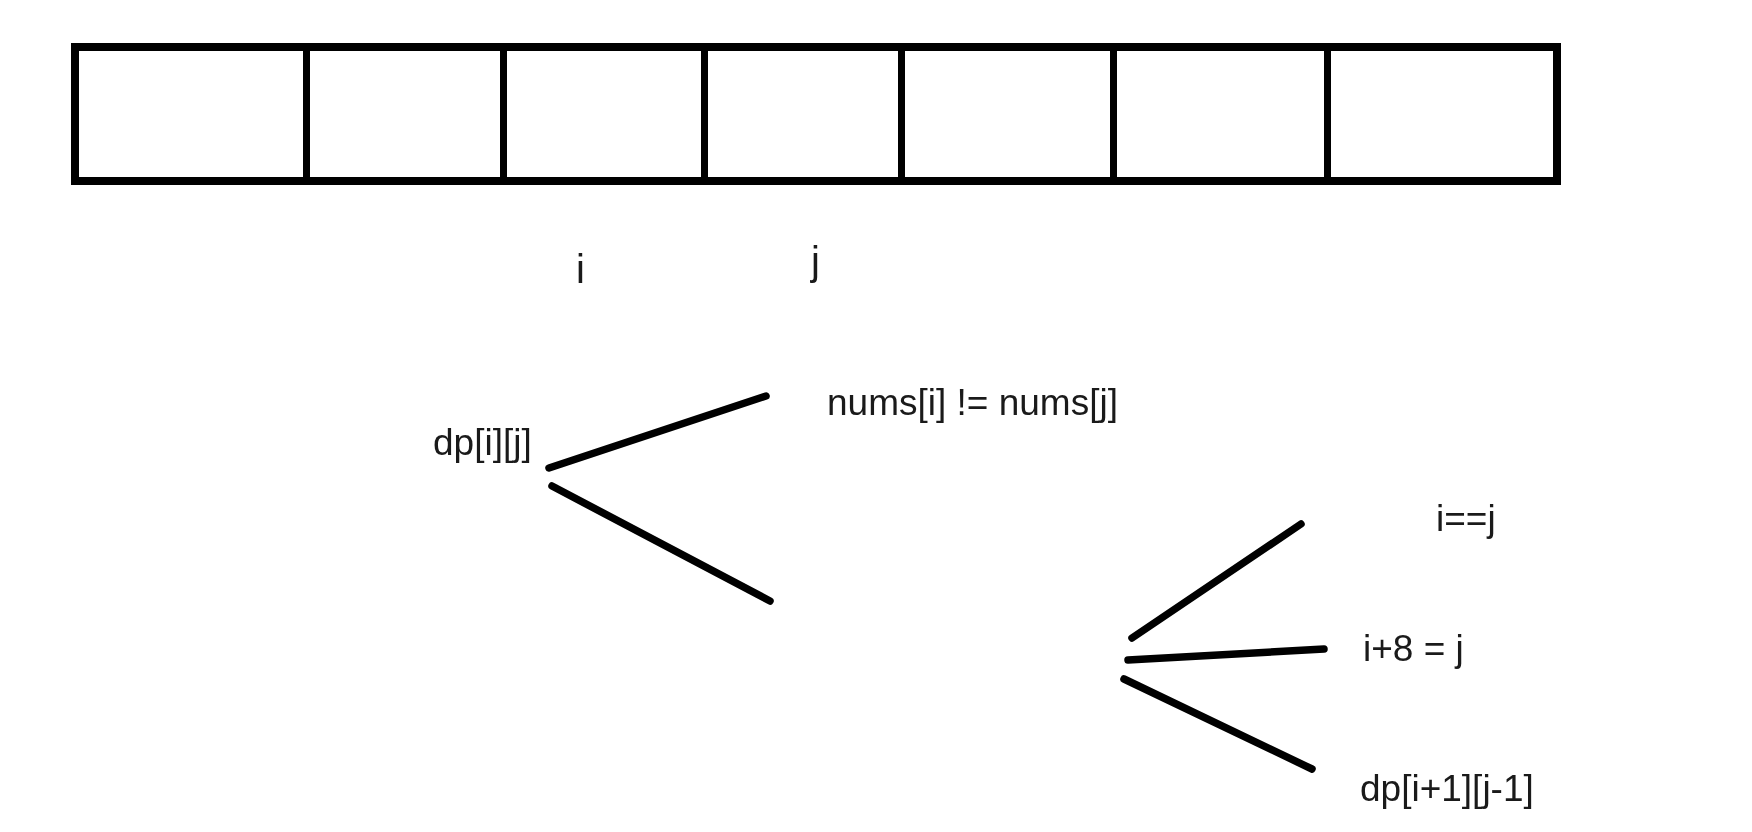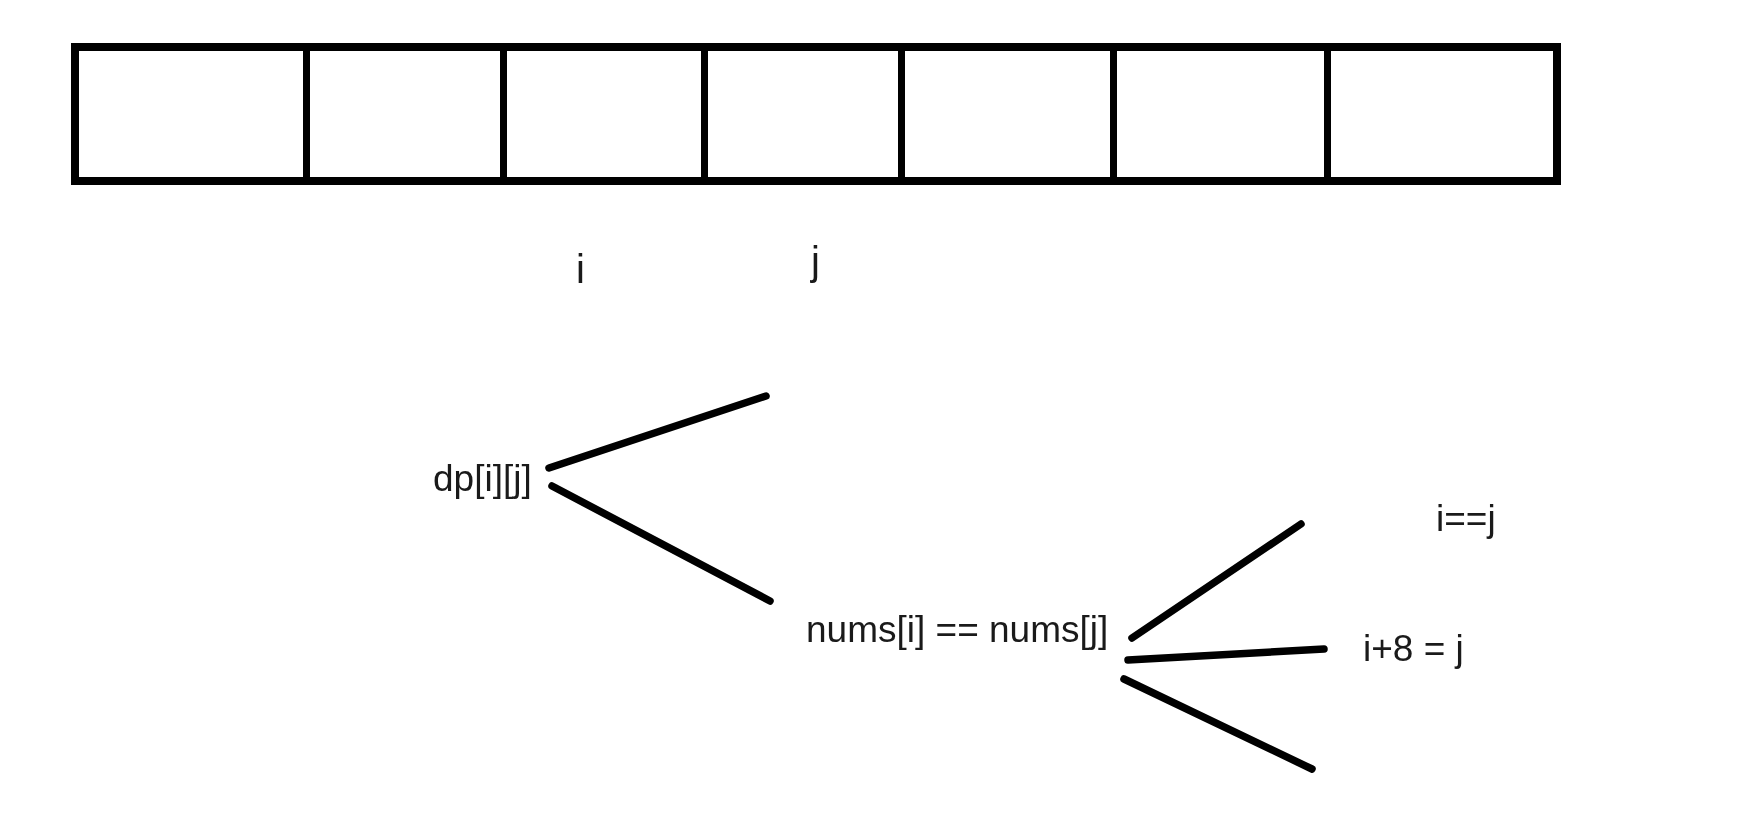--- a/index.html
+++ b/index.html
@@ -48,21 +48,21 @@
     position: absolute;
     line-height: 1;
     font-size: 37px;
     color: #1a1a1a;
     white-space: nowrap;
   }
   .idx { font-size: 40px; }
 
   .idx-i        { left: 576px; top: 249px; }
   .idx-j        { left: 811px; top: 241px; }
-  .root-lbl     { left: 433px; top: 460px; }
+  .root-lbl     { left: 433px; top: 424px; }
   .neq-lbl      { left: 827px; top: 384px; }
   .eq-lbl       { left: 806px; top: 611px; }
   .ieqj-lbl     { left: 1436px; top: 500px; }
   .iplus1-lbl   { left: 1363px; top: 630px; }
   .dp2-lbl      { left: 1360px; top: 770px; }
 
   .tree-lines {
     position: absolute;
     left: 0;
     top: 0;
@@ -96,17 +96,18 @@
 
   <svg class="tree-lines" viewBox="0 0 1752 832" xmlns="http://www.w3.org/2000/svg">
     <line x1="549" y1="468" x2="766" y2="396"></line>
     <line x1="552" y1="486" x2="770" y2="601"></line>
     <line x1="1132" y1="638" x2="1301" y2="524"></line>
     <line x1="1128" y1="660" x2="1324" y2="649"></line>
     <line x1="1124" y1="679" x2="1312" y2="769"></line>
   </svg>
 
   <div class="lbl root-lbl">dp[i][j]</div>
-  <div class="lbl eq-lbl">nums[i] == nums[j]</div>
+  <div class="lbl neq-lbl">nums[i] != nums[j]</div>
   <div class="lbl ieqj-lbl">i==j</div>
   <div class="lbl iplus1-lbl">i+8 = j</div>
+  <div class="lbl dp2-lbl">dp[i+1][j-1]</div>
 
 </div>
 
 </body></html>

